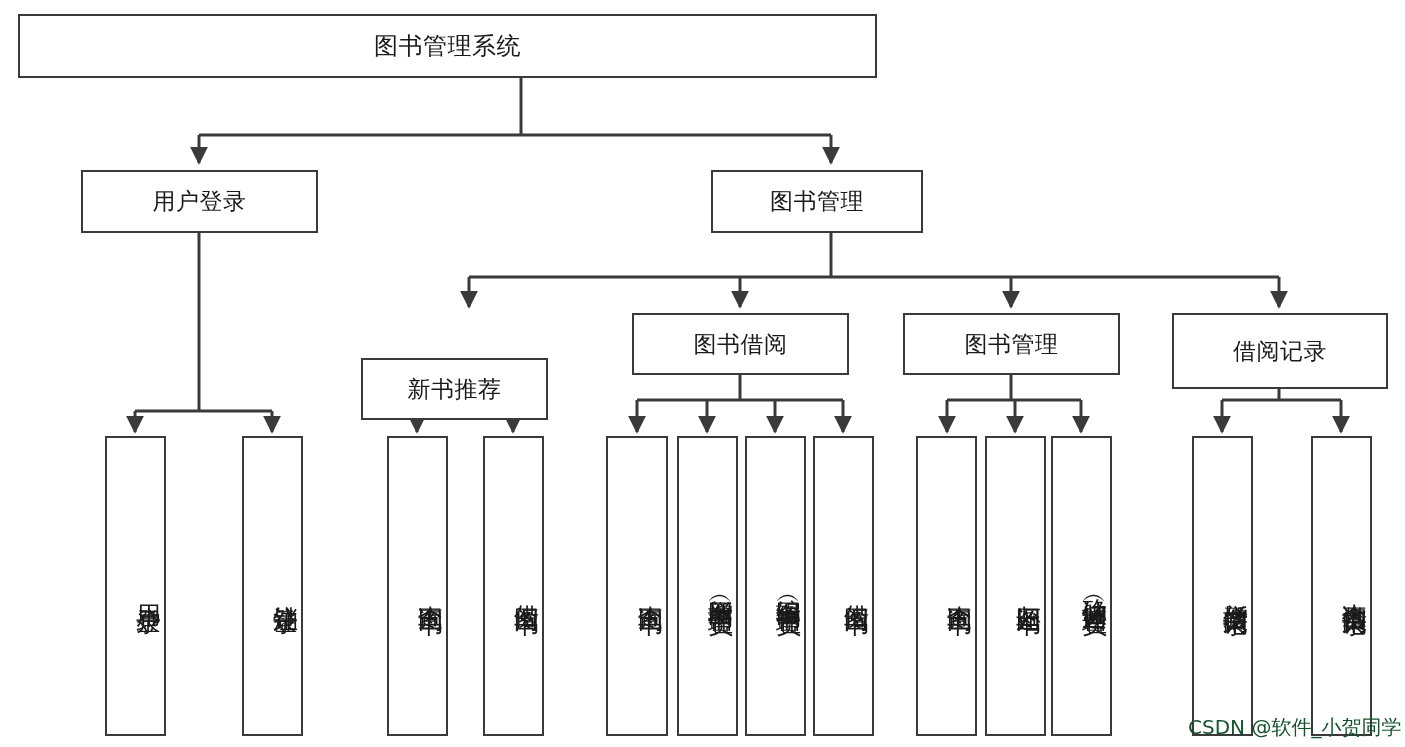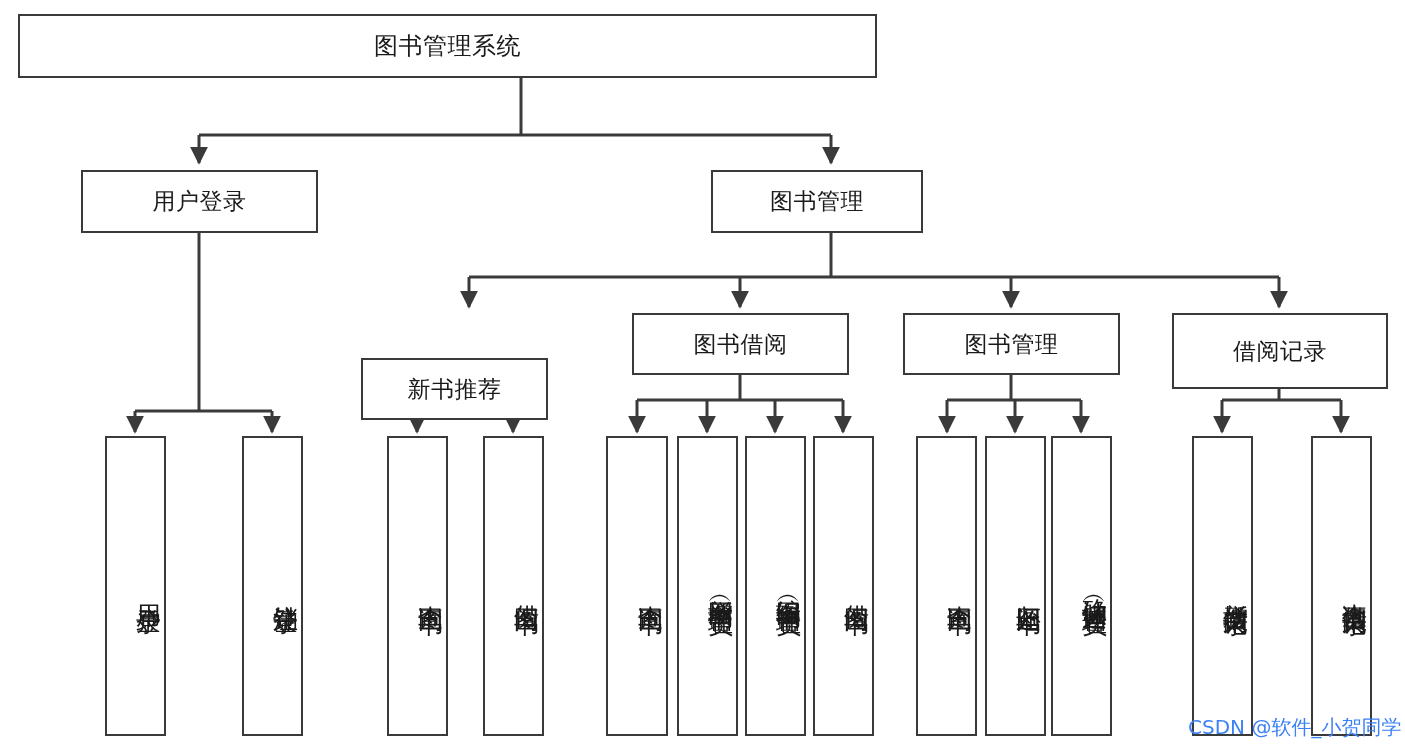--- a/index.html
+++ b/index.html
@@ -62,21 +62,21 @@
   .node-v .vtext {
     writing-mode: vertical-rl;
     text-orientation: upright;
     display: block;
   }
   .watermark {
     position: absolute;
     left: 1188px;
     top: 714px;
     font-size: 20px;
-    color: #3b82f6;
+    color: #14532d;
     white-space: nowrap;
     z-index: 5;
     font-family: "DejaVu Sans", "Liberation Sans", sans-serif;
   }
 </style>
 </head>
 <body>
 
 <div id="diagram">
 

